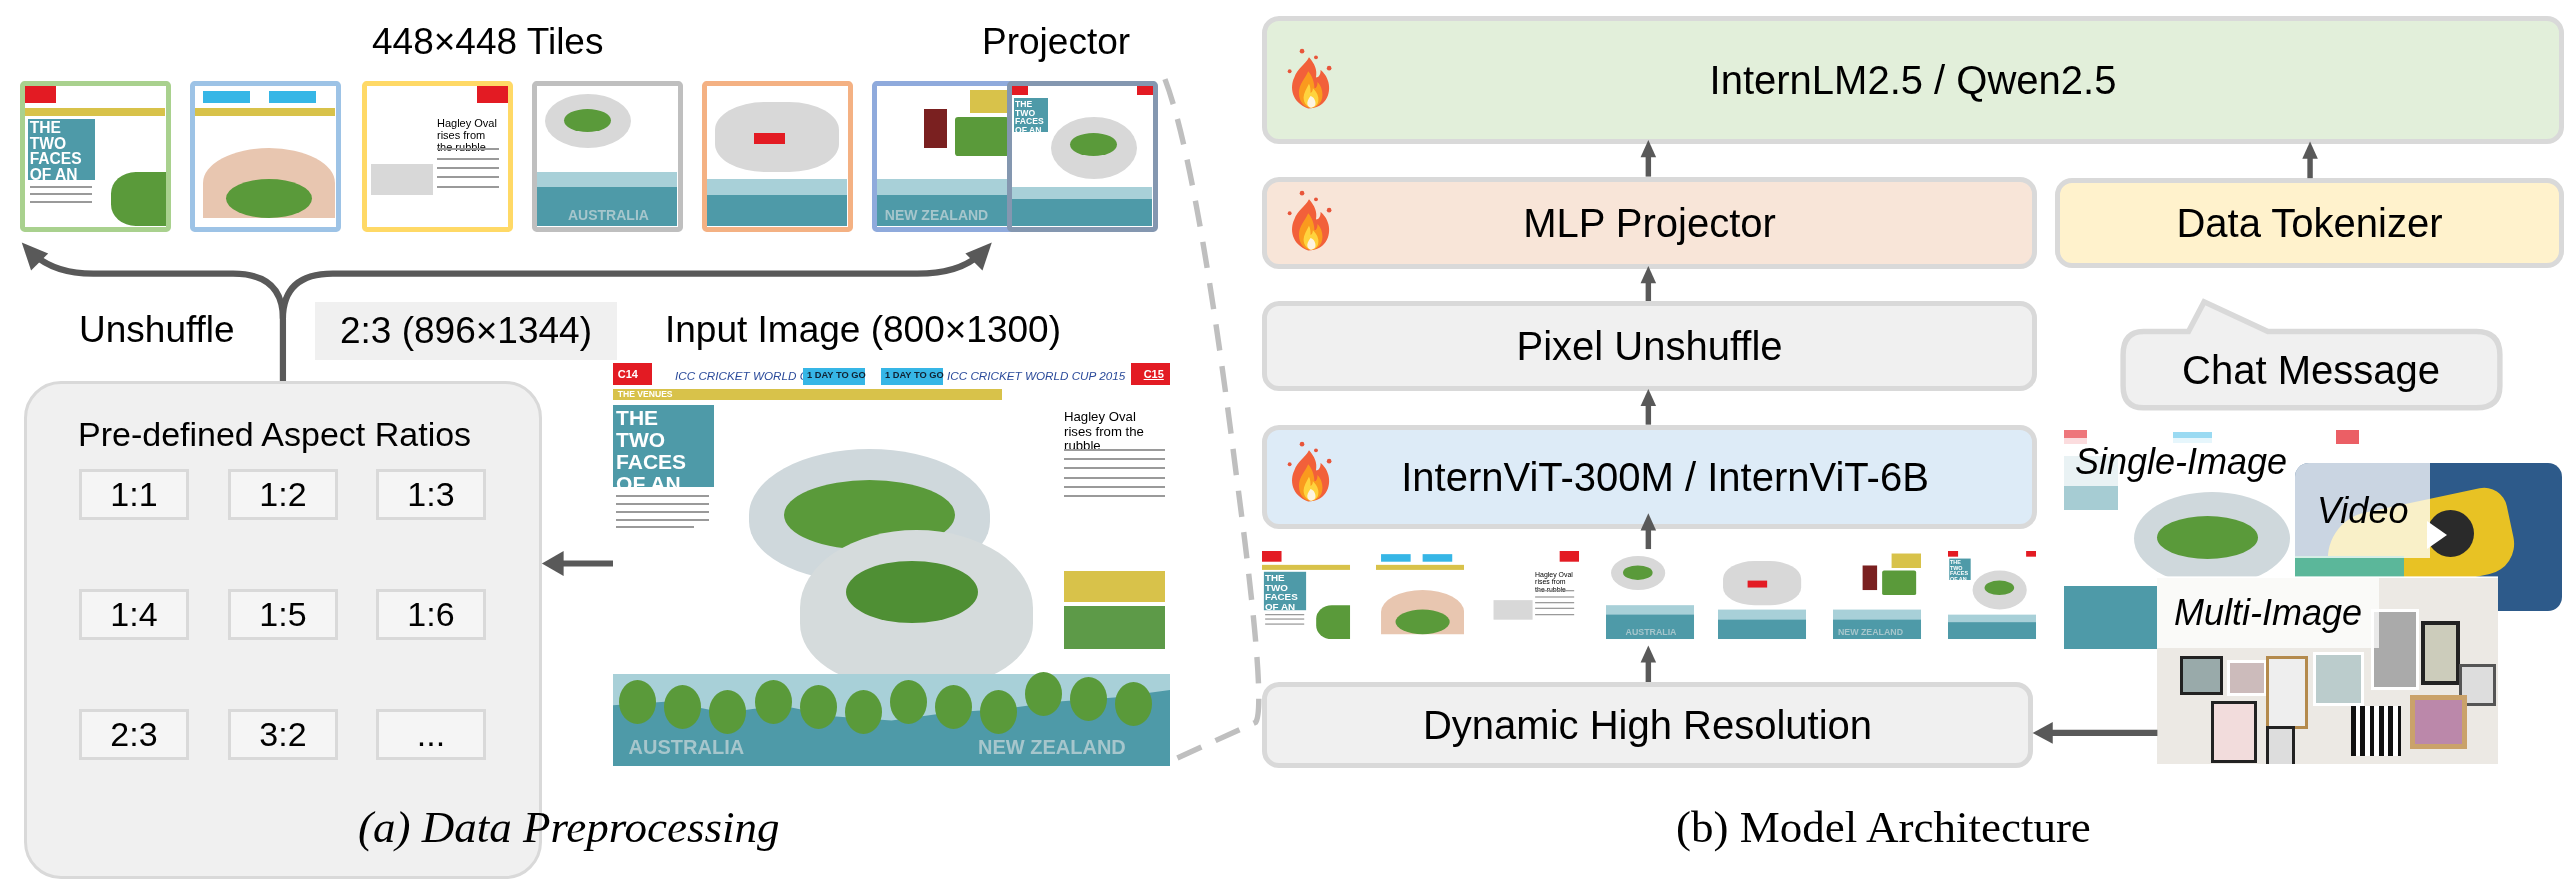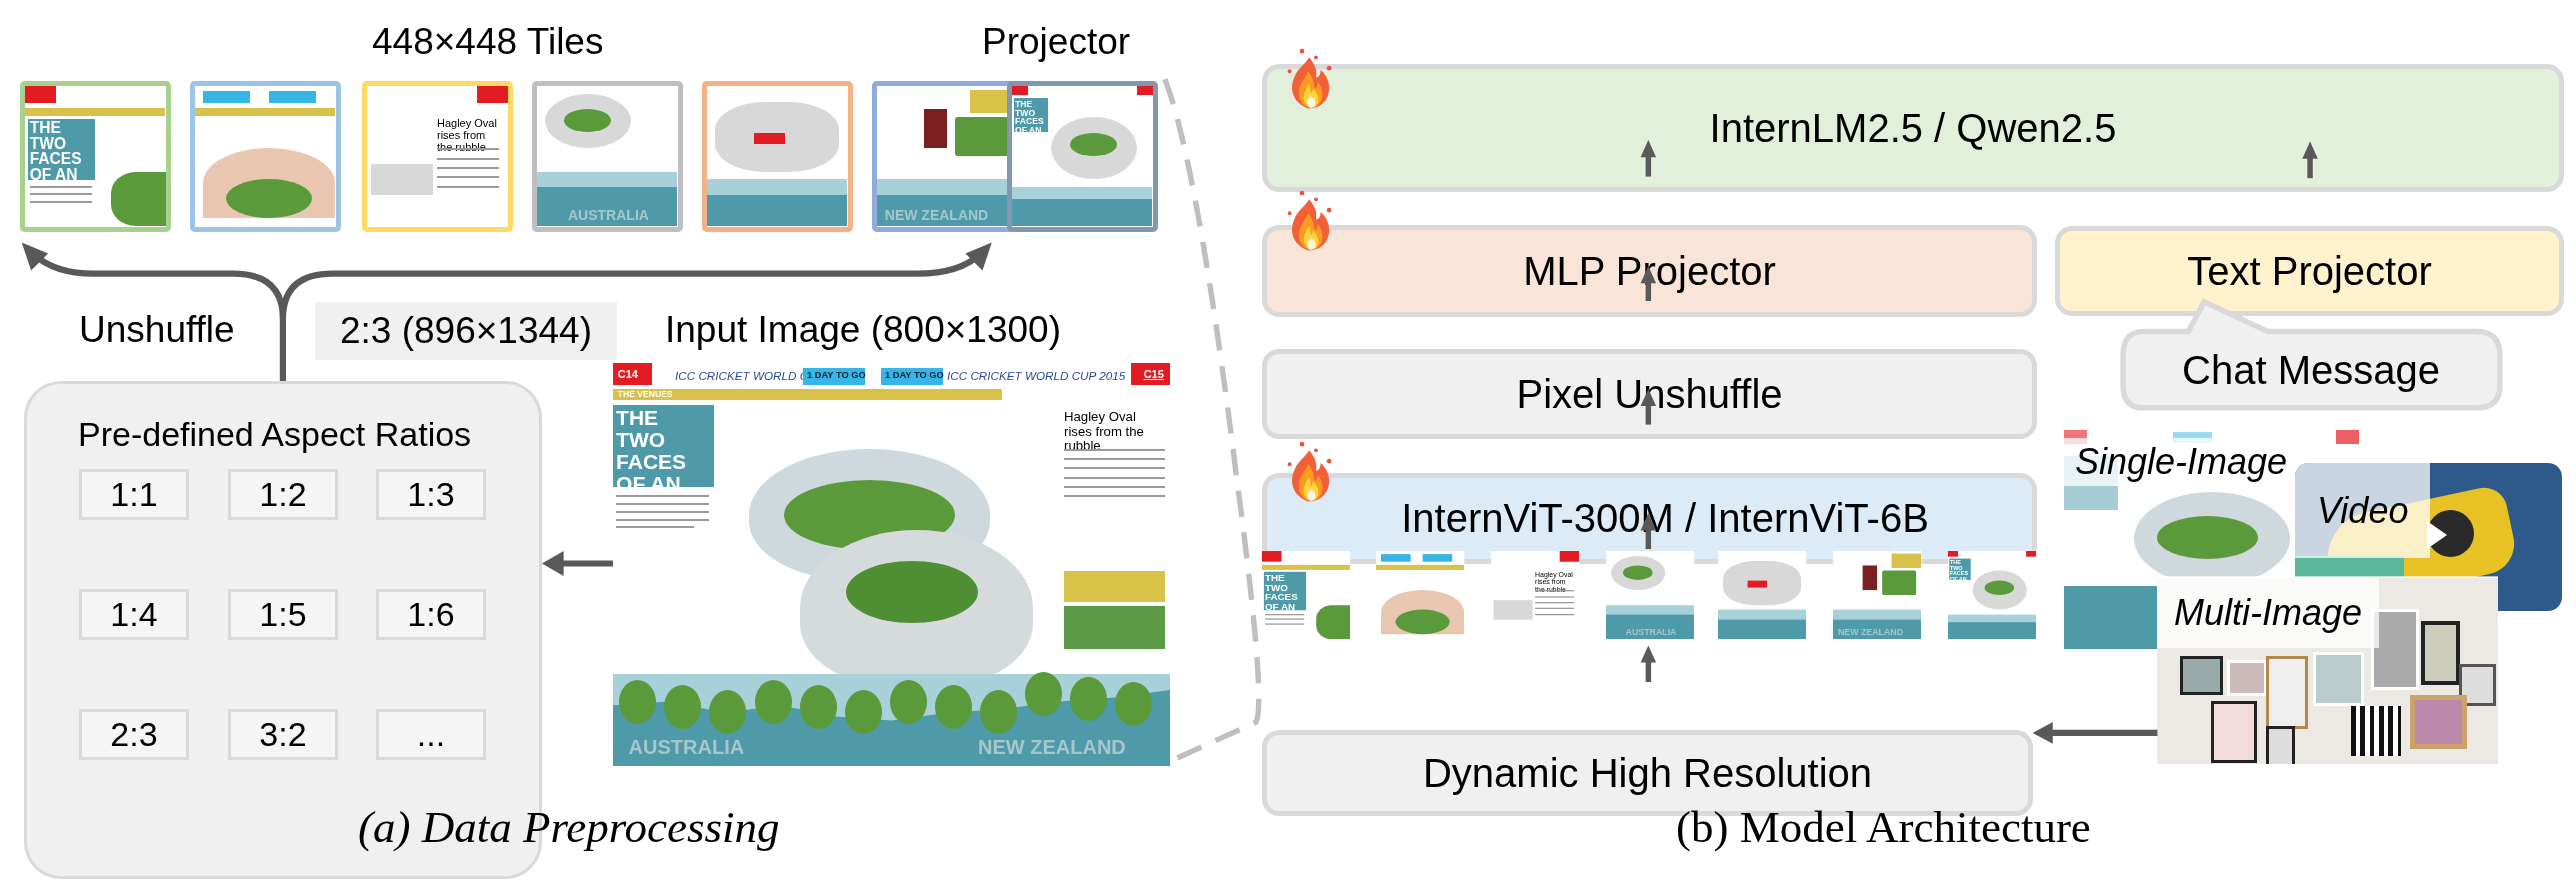--- a/index.html
+++ b/index.html
@@ -27,21 +27,21 @@
   .ratio-panel { position:absolute; left:24px; top:381px; width:518px; height:498px; box-sizing:border-box;
                  background:#f0f0f0; border:3.9px solid #d9d9d9; border-radius:37px; }
   .ratio-cell { position:absolute; width:110px; height:51px; box-sizing:border-box; background:#f5f5f5;
                 border:3.9px solid #d9d9d9; font-size:34px; display:flex; align-items:center; justify-content:center; }
 
   .match-badge { position:absolute; left:315px; top:302px; width:302px; height:58px; background:#f0f0f0;
                  display:flex; align-items:center; justify-content:center; font-size:37px; }
 
   
   .mbox { position:absolute; box-sizing:border-box; border:5.4px solid #d9d9d9; border-radius:17px;
-          display:flex; align-items:center; justify-content:center; font-size:40px;margin-top:48px; }
+          display:flex; align-items:center; justify-content:center; font-size:40px; }
   .fire { position:absolute; width:48px; height:62px; }
 
   .media-card { position:absolute; overflow:hidden; box-sizing:border-box; }
   .media-label { position:absolute; font-style:italic; font-size:36px; background:rgba(255,255,255,0.75); padding:3.1px 11px; white-space:nowrap; }
 </style>
 </head>
 <body>
 
 <div class="abs txt label48" style="left:372px; top:23px;">448×448 Tiles</div>
 <div class="abs txt label48" style="left:982px; top:23px;">Projector</div>
@@ -231,34 +231,34 @@
 
 <div class="abs caption" style="left:358px; top:801px;font-style:italic;">(a) Data Preprocessing</div>
 
 <div class="mbox" style="left:1262px; top:16.3px; width:1302px; height:128px; background:#E2EFDA;">
   <span>InternLM2.5 / Qwen2.5</span>
 </div>
 <div class="mbox" style="left:1262px; top:177px; width:775px; height:92px; background:#F8E5D8;">
   <span>MLP Projector</span>
 </div>
 <div class="mbox" style="left:2055px; top:178px; width:509px; height:90px; background:#FFF2CC;">
-  <span>Text Projector</span>
+  <span>Data Tokenizer</span>
 </div>
 
 <svg class="abs" style="left:2120px; top:294px;" width="383" height="117" viewBox="0 0 492 150">
   <path d="M30 48 L88 48 L108 10 L190 48 L458 48 Q488 48 488 78 L488 118 Q488 146 458 146 L30 146 Q4 146 4 118 L4 78 Q4 48 30 48 Z" fill="#F0F0F0" stroke="#D9D9D9" stroke-width="7"></path>
 </svg>
 <div class="abs" style="left:2123px; top:333px; width:376px; height:74px; display:flex; align-items:center; justify-content:center; font-size:40px;">
   <span>Chat Message</span>
 </div>
 
 <div class="mbox" style="left:1262px; top:301px; width:775px; height:90px; background:#F0F0F0;">
   <span>Pixel Unshuffle</span>
 </div>
-<div class="mbox" style="left:1262px; top:425px; width:775px; height:91px; background:#DDEBF7;">
+<div class="mbox" style="left:1262px; top:425px; width:775px; height:104px; background:#DDEBF7;">
   <span style="padding-left:31px;">InternViT-300M / InternViT-6B</span>
 </div>
 <div class="mbox" style="left:1262px; top:682px; width:771px; height:86px; background:#F0F0F0;">
   <span>Dynamic High Resolution</span>
 </div>
 
 <svg class="fire" style="left:1285px; top:48px;" viewBox="0 0 62 80">
     <use href="#flame"></use>
   </svg>
 <svg class="fire" style="left:1285px; top:190px;" viewBox="0 0 62 80">

